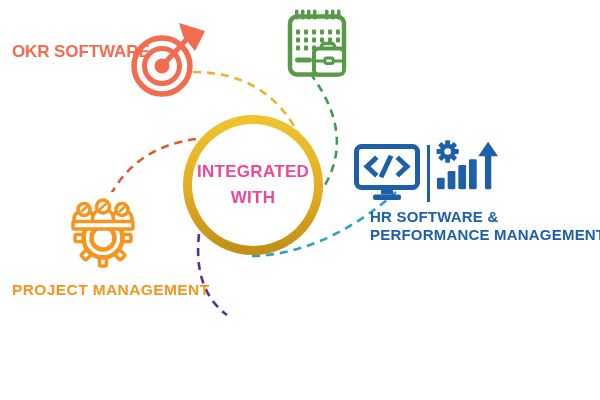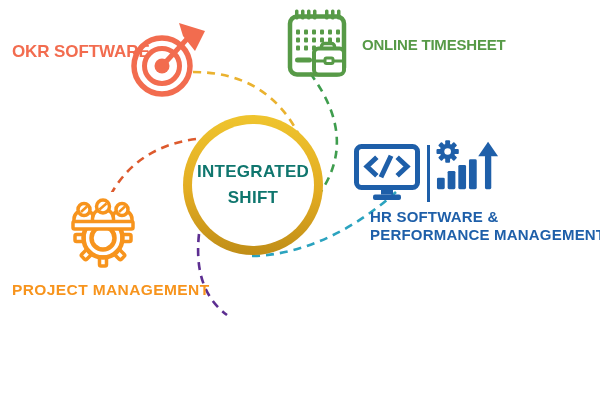--- a/index.html
+++ b/index.html
@@ -37,23 +37,23 @@
 
   <svg id="connectors" width="600" height="400" viewBox="0 0 600 400">
     <path d="M193,72 Q268,72 300,137" stroke="#EAB22F"></path>
     <path d="M310,73 Q360,140 317,197" stroke="#3F9D4E"></path>
     <path d="M252,256 C305,255 356,228 396,192" stroke="#2BA3BF"></path>
     <path d="M196,139 Q135,147 109,198" stroke="#DD5A2D"></path>
     <path d="M199,234 Q193,290 227,315" stroke="#5C2E91"></path>
   </svg>
 
   <div id="hub" class="abs">
-    <div id="hub-inner" style="color: #0f766e;">
+    <div id="hub-inner" style="color: #ec4899;">
       <span>INTEGRATED</span>
-      <span>SHIFT</span>
+      <span>WITH</span>
     </div>
   </div>
 
   <div id="target-icon" class="icon" style="color: rgb(242, 108, 79);">
     <svg viewBox="0 0 80 80">
       <circle cx="36" cy="46" r="28" fill="none" stroke="currentColor" stroke-width="5.5"></circle>
       <circle cx="36" cy="46" r="17.5" fill="none" stroke="currentColor" stroke-width="5"></circle>
       <circle cx="36" cy="46" r="7.5" fill="currentColor"></circle>
       <line x1="36" y1="46" x2="61" y2="19" stroke="currentColor" stroke-width="5" stroke-linecap="round"></line>
       <path d="M53,3 L79,11 L69,31 L57,16 Z" fill="currentColor"></path>
@@ -88,21 +88,20 @@
           <rect x="17" y="38" width="4" height="5" rx="1"></rect>
         <rect x="25" y="38" width="4" height="5" rx="1"></rect>
         <rect x="8" y="50" width="17" height="5" rx="2.5"></rect>
       </g>
       <rect x="34.5" y="36" width="13" height="10" rx="3" fill="#fff" stroke="currentColor" stroke-width="3.5"></rect>
       <rect x="27" y="41" width="30" height="26" rx="4.5" fill="#fff" stroke="currentColor" stroke-width="4"></rect>
       <line x1="27" y1="53.5" x2="57" y2="53.5" stroke="currentColor" stroke-width="3"></line>
       <rect x="38" y="50.5" width="8" height="5.5" rx="1.5" fill="#fff" stroke="currentColor" stroke-width="3"></rect>
     </svg>
   </div>
-  <div id="timesheet-label" class="label" style="color: rgb(87, 154, 71);">ONLINE TIMESHEET</div>
 
   <div id="monitor-icon" class="icon" style="color: rgb(30, 95, 169);">
     <svg viewBox="0 0 66 58">
       <rect x="2.5" y="2.5" width="61" height="41" rx="5" fill="none" stroke="currentColor" stroke-width="5"></rect>
       <polyline points="21,15 13,22.5 21,30" fill="none" stroke="currentColor" stroke-width="5" stroke-linecap="square"></polyline>
       <line x1="28" y1="31" x2="36" y2="14" stroke="currentColor" stroke-width="5" stroke-linecap="square"></line>
       <polyline points="45,15 53,22.5 45,30" fill="none" stroke="currentColor" stroke-width="5" stroke-linecap="square"></polyline>
       <rect x="27" y="44" width="12" height="6.5" fill="currentColor"></rect>
       <rect x="19" y="50.5" width="28" height="5.5" rx="2" fill="currentColor"></rect>
     </svg>

